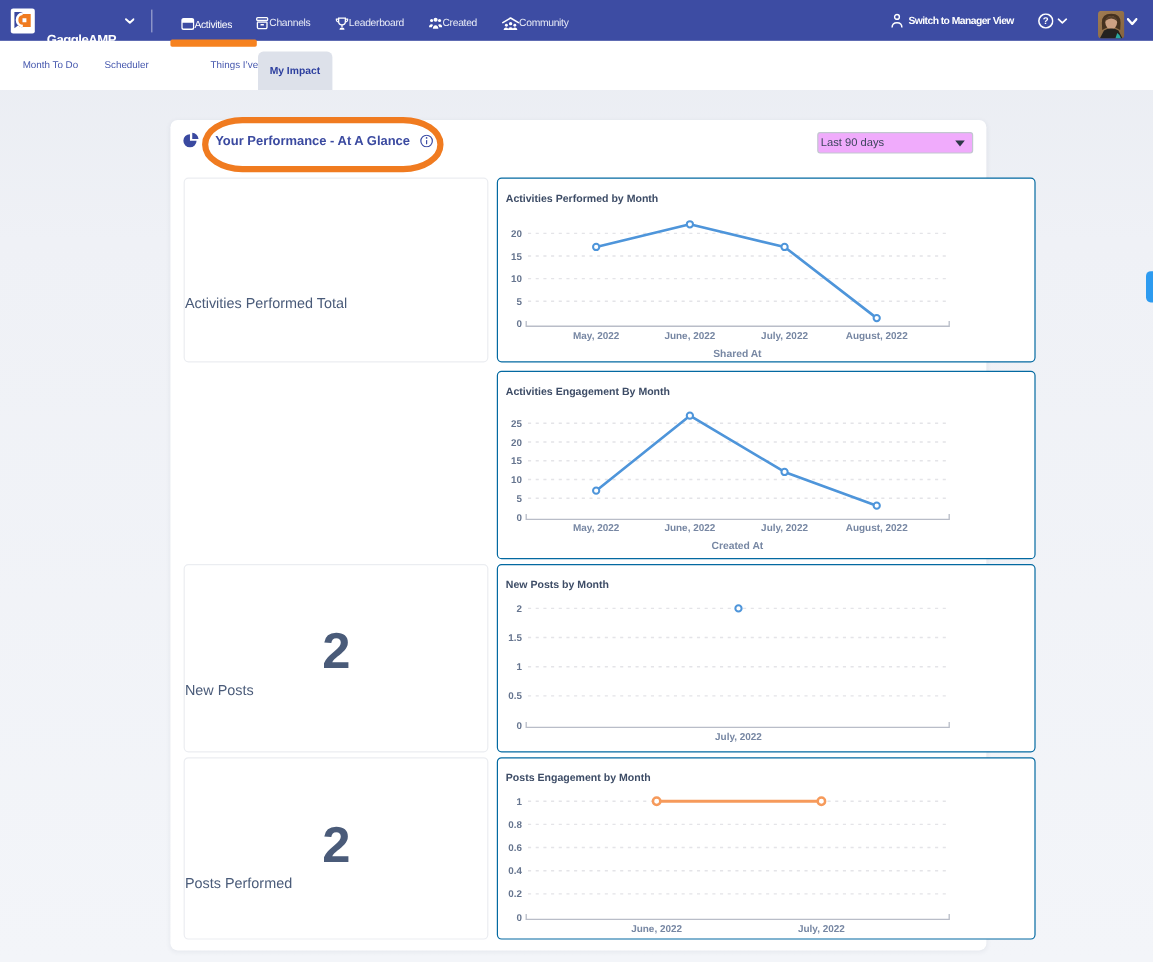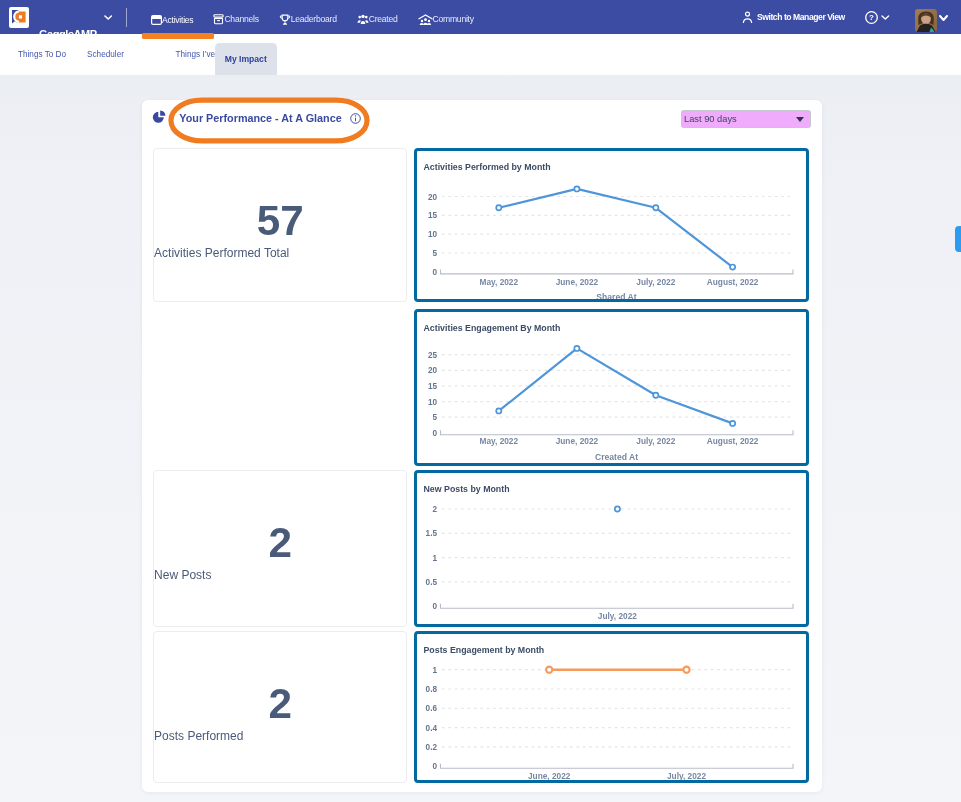--- a/index.html
+++ b/index.html
@@ -22,21 +22,21 @@
 .container { position:absolute; left:141.5px; top:99.5px; width:680px; height:692.5px; background:#fff; border-radius:6px; box-shadow:0 1px 4px rgba(40,50,90,0.07); }
 .hdr-title { position:absolute; left:37.8px; top:12px; font-size:10.8px; font-weight:bold; color:#3b4aa0; white-space:nowrap; }
 .pieicon { position:absolute; left:10px; top:10px; }
 .oval { position:absolute; left:26.2px; top:-2.2px; }
 .infoicon { position:absolute; left:208.3px; top:10px; }
 .select { position:absolute; left:539px; top:10.2px; width:130.5px; height:18px; border:1px solid #c2c7d0; border-radius:2.5px; background:#f0abfc; display:flex; align-items:center; padding-left:2.5px; font-size:9.3px; color:#3c465c; }
 .select .caret { position:absolute; right:6px; top:6.6px; width:0; height:0; border-left:4px solid transparent; border-right:4px solid transparent; border-top:5px solid #2e3747; }
 .scard { position:absolute; left:11.6px; width:254.2px; background:#fff; border:1px solid #ebedf1; border-radius:4px; }
 .snum { position:absolute; left:0; top:52.5px; width:100%; text-align:center; font-size:42.2px; font-weight:bold; color:#4a5b79; line-height:38px; }
 .slabel { position:absolute; left:0; top:96.5px; width:100%; text-align:left; font-size:12px; font-weight:normal; color:#4a5b79; }
-.ccard { position:absolute; left:272.4px; width:395px; background:#fff; border:3px solid #0369a1; border-radius:4px; overflow:hidden; }
+.ccard { position:absolute; left:272.4px; width:449px; background:#fff; border:1px solid #0369a1; border-radius:4px; overflow:hidden; }
 .bluetab { position:absolute; right:0; top:226px; width:6.5px; height:25.5px; background:#2d9bf0; border-radius:4px 0 0 4px; }
 </style>
 </head>
 <body>
 <div class="navbar">
   <div class="logo-box">
       <svg width="16" height="18" viewBox="0 0 16 18">
         <path d="M1 1 H7.5 V14 L4 12.3 L1 14.6 Z" fill="#3a49a0"></path>
         <path d="M4 2.6 H14.6 V13.4 H11 V6.2 H7.6 V9.6 H11 V13.4 H6 A2.4 2.4 0 0 1 4 11.2 Z" fill="#f07b20"></path>
         <path d="M7.8 2.4 a5.2 5.2 0 0 0 -4.6 5.2 a5.2 5.2 0 0 0 4.8 5.2" fill="none" stroke="#fff" stroke-width="2.2"></path>
@@ -139,42 +139,41 @@
         </g>
       </svg>
     </div>
   <div class="pi" style="left:939.4px; top:15.1px;">
       <svg width="9" height="6" viewBox="0 0 9 6">
         <path d="M1 1 L4.5 5 L8 1" fill="none" stroke="#fff" stroke-width="2" stroke-linecap="round" stroke-linejoin="round"></path>
       </svg>
     </div>
 </div>
 <div class="tabrow">
-  <div class="tab" style="left:17px; width:50px;">Things To Do</div>
+  <div class="tab" style="left:17px; width:50px;">Month To Do</div>
   <div class="tab" style="left:86px; width:39px;">Scheduler</div>
   <div class="tab" style="left:155px; width:62.5px;margin-left:20px;">Things I’ve Done</div>
   <div class="mytab">My Impact</div>
 </div>
 <div class="container">
   <div class="pieicon"><svg width="14" height="14" viewBox="0 0 14 14">
         <path d="M6.3 1.8 A5.5 5.5 0 1 0 11.8 7.3 L6.3 7.3 Z" fill="#3a49a0"></path>
         <path d="M8.2 0.6 A5.5 5.5 0 0 1 13.4 5.8 L8.2 5.8 Z" fill="#3a49a0"></path>
       </svg></div>
   <div class="hdr-title">Your Performance - At A Glance</div>
   <div class="oval"><svg width="204" height="48" viewBox="0 0 204 48">
         <rect x="3" y="3.1" width="196" height="40.8" rx="31" ry="20.2" fill="none" stroke="#f07b20" stroke-width="5.2"></rect>
       </svg></div>
   <div class="infoicon"><svg width="11" height="11" viewBox="0 0 11 11">
         <circle cx="5.5" cy="5.5" r="4.8" fill="none" stroke="#3d4da5" stroke-width="1"></circle>
         <rect x="5" y="4.6" width="1" height="3.6" rx="0.5" fill="#3d4da5"></rect>
         <circle cx="5.5" cy="2.9" r="0.7" fill="#3d4da5"></circle>
       </svg></div>
   <div class="select">Last 90 days<div class="caret"></div></div>
 <div class="scard" style="top:48.5px;height:154.0px">
-  <div class="snum">57</div>
   <div class="slabel">Activities Performed Total</div>
 </div>
 <div class="ccard" style="top:48.5px;height:154px">
       <svg width="395" height="154" viewBox="0 0 395 154" style="position:absolute;left:0;top:0">
 <text x="6.5" y="19" font-size="8.8" font-weight="bold" fill="#3d4c66" font-family="Liberation Sans, sans-serif">Activities Performed by Month</text>
 <line x1="25" y1="102.0" x2="376.0" y2="102.0" stroke="#e4e4e8" stroke-width="1.2" stroke-dasharray="2.6 3.8"></line>
 <line x1="25" y1="83.2" x2="376.0" y2="83.2" stroke="#e4e4e8" stroke-width="1.2" stroke-dasharray="2.6 3.8"></line>
 <line x1="25" y1="64.3" x2="376.0" y2="64.3" stroke="#e4e4e8" stroke-width="1.2" stroke-dasharray="2.6 3.8"></line>
 <line x1="25" y1="45.5" x2="376.0" y2="45.5" stroke="#e4e4e8" stroke-width="1.2" stroke-dasharray="2.6 3.8"></line>
 <text x="20" y="123.9" font-size="8.2" font-weight="bold" fill="#66758f" text-anchor="end" font-family="Liberation Sans, sans-serif">0</text>

